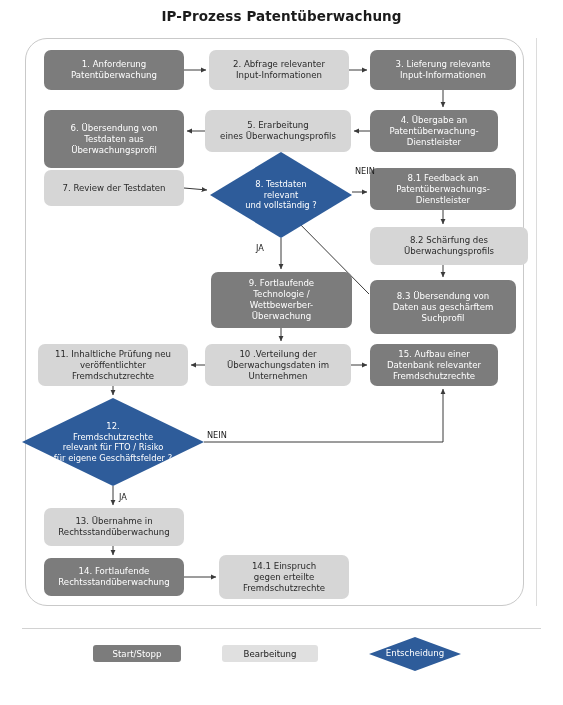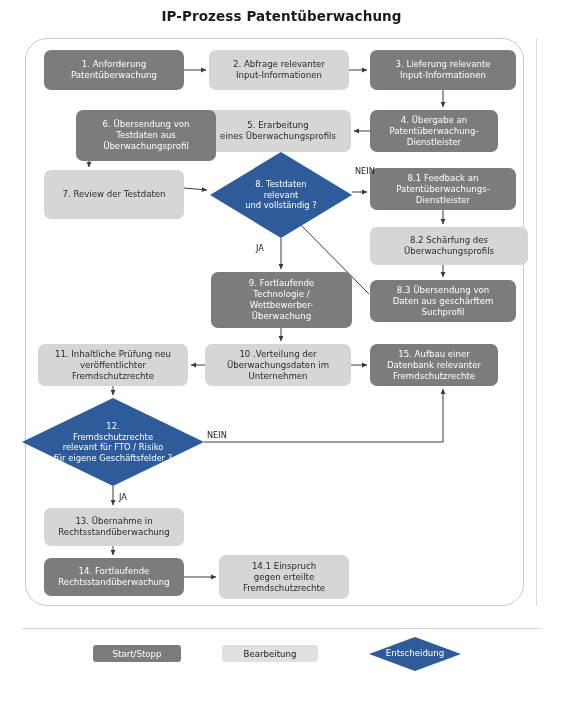--- a/index.html
+++ b/index.html
@@ -186,33 +186,33 @@
 Patentüberwachung</span></div>
     <div class="node light" style="left: 209px; top: 50px; width: 140px; height: 40px;"><span>2. Abfrage relevanter
 Input-Informationen</span></div>
     <div class="node dark" style="left: 370px; top: 50px; width: 146px; height: 40px;"><span>3. Lieferung relevante
 Input-Informationen</span></div>
     <div class="node dark" style="left: 370px; top: 110px; width: 128px; height: 42px;"><span>4. Übergabe an
 Patentüberwachung-
 Dienstleister</span></div>
     <div class="node light" style="left: 205px; top: 110px; width: 146px; height: 42px;"><span>5. Erarbeitung
 eines Überwachungsprofils</span></div>
-    <div class="node dark" style="left: 44px; top: 110px; width: 140px; height: 51px; margin-left: 32px;"><span>6. Übersendung von
+    <div class="node dark" style="left: 44px; top: 110px; width: 140px; height: 58px;"><span>6. Übersendung von
 Testdaten aus
 Überwachungsprofil</span></div>
-    <div class="node light" style="left: 44px; top: 170px; width: 140px; height: 49px;"><span>7. Review der Testdaten</span></div>
+    <div class="node light" style="left: 44px; top: 170px; width: 140px; height: 36px;"><span>7. Review der Testdaten</span></div>
     <div class="diamond" style="left: 210px; top: 152px; width: 142px; height: 86px;"><span>8. Testdaten
 relevant
 und vollständig ?</span></div>
     <div class="node dark" style="left: 370px; top: 168px; width: 146px; height: 42px;"><span>8.1 Feedback an
 Patentüberwachungs-
 Dienstleister</span></div>
     <div class="node light" style="left: 370px; top: 227px; width: 158px; height: 38px;"><span>8.2 Schärfung des
 Überwachungsprofils</span></div>
-    <div class="node dark" style="left: 370px; top: 280px; width: 146px; height: 42px;"><span>8.3 Übersendung von
+    <div class="node dark" style="left: 370px; top: 280px; width: 146px; height: 54px;"><span>8.3 Übersendung von
 Daten aus geschärftem
 Suchprofil</span></div>
     <div class="node dark" style="left: 211px; top: 272px; width: 141px; height: 56px;"><span>9. Fortlaufende
 Technologie /
 Wettbewerber-
 Überwachung</span></div>
     <div class="node light" style="left: 205px; top: 344px; width: 146px; height: 42px;"><span>10 .Verteilung der
 Überwachungsdaten im
 Unternehmen</span></div>
     <div class="node light" style="left: 38px; top: 344px; width: 150px; height: 42px;"><span>11. Inhaltliche Prüfung neu

